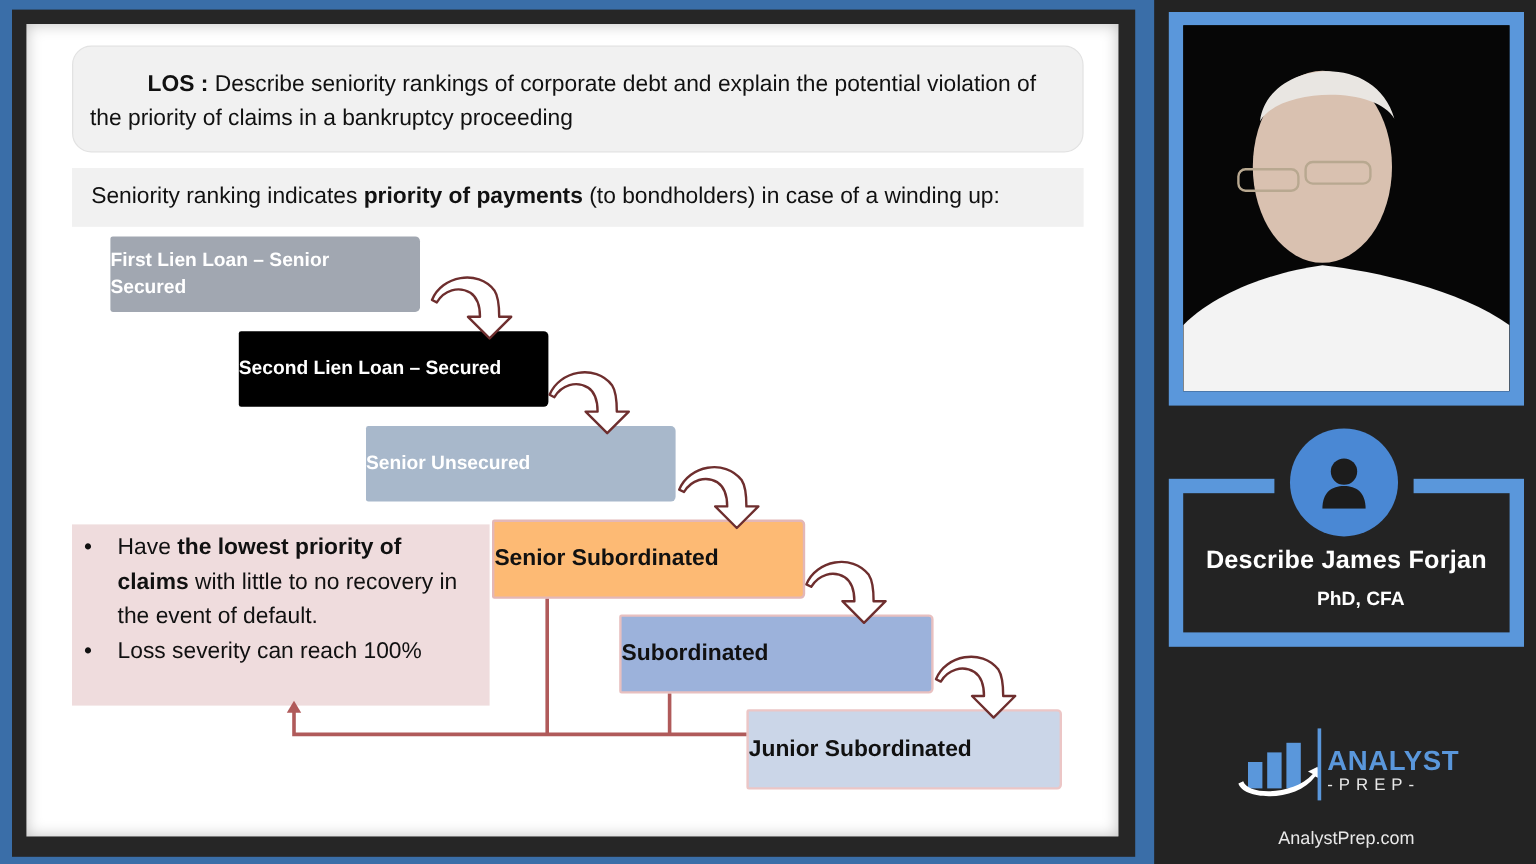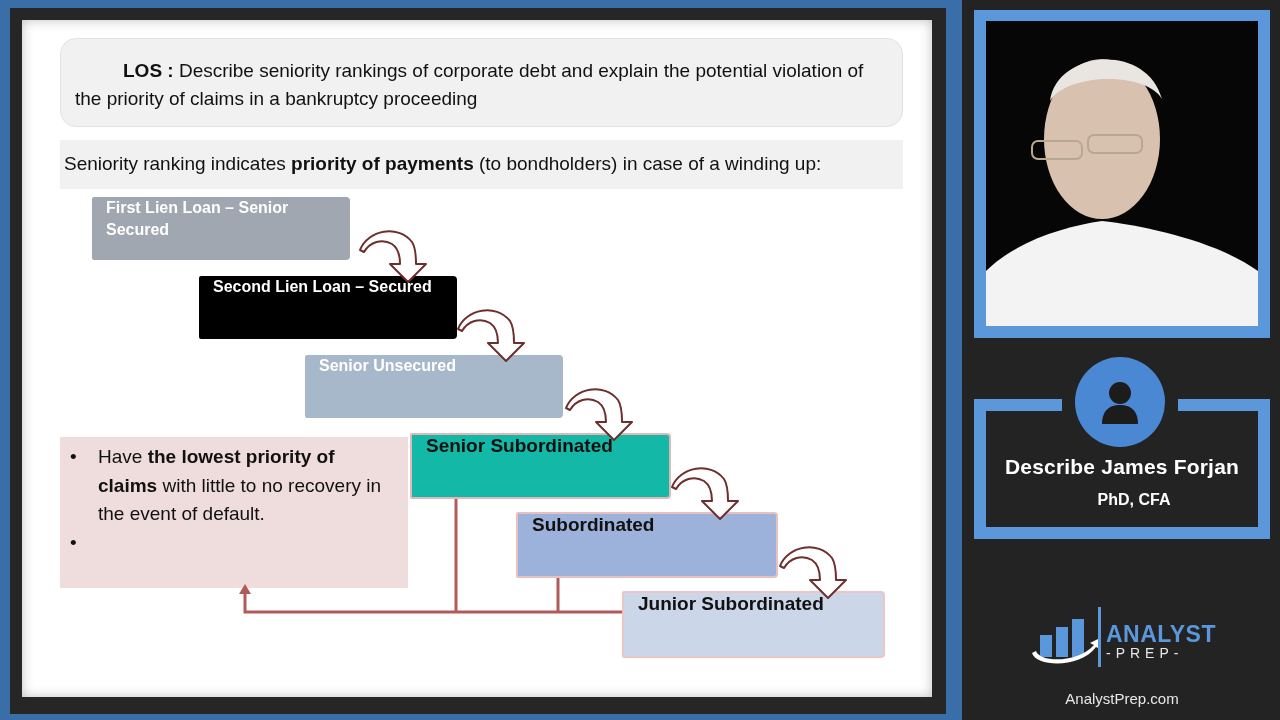--- a/index.html
+++ b/index.html
@@ -11,29 +11,29 @@
   .slide-dark { position: absolute; left: 10px; top: 8px; width: 936px; height: 706px; background: #262626; }
   .slide { position: absolute; left: 22px; top: 20px; width: 910px; height: 677px; background: #ffffff;
            box-shadow: inset 0 0 12px rgba(0,0,0,0.25); }
 
   .los-box { position: absolute; left: 60px; top: 38px; width: 843px; height: 89px; background: #f1f1f1;
              border: 1px solid #e2e2e2; border-radius: 16px; padding: 18px 14px; color: #111;
              font-size: 19px; line-height: 28px; }
   .los-box b { font-weight: bold; margin-left: 48px; }
 
   .intro-bar { position: absolute; left: 60px; top: 140px; width: 843px; height: 49px; background: #f1f1f1;
-               padding: 10px 4px; font-size: 19px; color: #111; line-height: 28px; }
+               padding: 10px 16px; font-size: 19px; color: #111; line-height: 28px; }
 
-  .tier { position: absolute; color: #fff; font-weight: bold; font-size: 16px; display: flex; align-items: flex-start;
-          padding-left: 14px; border-radius: 2px 4px 4px 2px; line-height: 22px; }
+  .tier { position: absolute; color: #fff; font-weight: bold; font-size: 16px; display: flex; align-items: center;
+          padding-left: 0; border-radius: 2px 4px 4px 2px; line-height: 22px; }
   .tier.dark-text { color: #111; font-size: 19px; }
   .t1 { left: 92px; top: 197px; width: 258px; height: 63px; background: #a1a7b1; }
   .t2 { left: 199px; top: 276px; width: 258px; height: 63px; background: #000000; }
   .t3 { left: 305px; top: 355px; width: 258px; height: 63px; background: #a8b8cb; }
-  .t4 { left: 410px; top: 433px; width: 261px; height: 66px; background: #14b8a6; border: 2px solid #e3b7b7; }
+  .t4 { left: 410px; top: 433px; width: 261px; height: 66px; background: #fdba74; border: 2px solid #e3b7b7; }
   .t5 { left: 516px; top: 512px; width: 262px; height: 66px; background: #9cb2db; border: 2px solid #e8c0c0; }
   .t6 { left: 622px; top: 591px; width: 263px; height: 67px; background: #cbd6e8; border: 2px solid #ecc6c6; }
 
   .note-box { position: absolute; left: 60px; top: 437px; width: 348px; height: 151px; background: #efdcdd;
               padding: 6px 10px 0 8px; font-size: 19px; color: #111; line-height: 28.5px; }
   .note-box ul { list-style: none; }
   .note-box li { position: relative; padding-left: 30px; }
   .note-box li .bullet { position: absolute; left: 2px; top: 0; }
 
   .diagram-svg { position: absolute; left: 0; top: 0; width: 962px; height: 720px; pointer-events: none; }
@@ -88,21 +88,21 @@
 <div class="tier t5 dark-text">
     <span>Subordinated</span>
   </div>
 <div class="tier t6 dark-text">
     <span>Junior Subordinated</span>
   </div>
 
 <div class="note-box">
   <ul>
     <li><span class="bullet">•</span><span>Have </span><b>the lowest priority of claims</b><span> with little to no recovery in the event of default.</span></li>
-    <li><span class="bullet">•</span></li>
+    <li><span class="bullet">•</span><span>Loss severity can reach 100%</span></li>
   </ul>
 </div>
 
 <svg class="diagram-svg" viewBox="0 0 962 720">
   <defs>
     <g id="curved-arrow">
       <path d="M0,22 C8,2 38,-4 52,14 C56,20 56,30 56,36 L66,36 L48,54 L30,36 L40,36 C40,28 38,20 32,16 C22,10 10,14 4,24 Z" fill="#ffffff" stroke="#6e2e2e" stroke-width="2" stroke-linejoin="round"></path>
     </g>
   </defs>
   <g transform="translate(360,228)">

